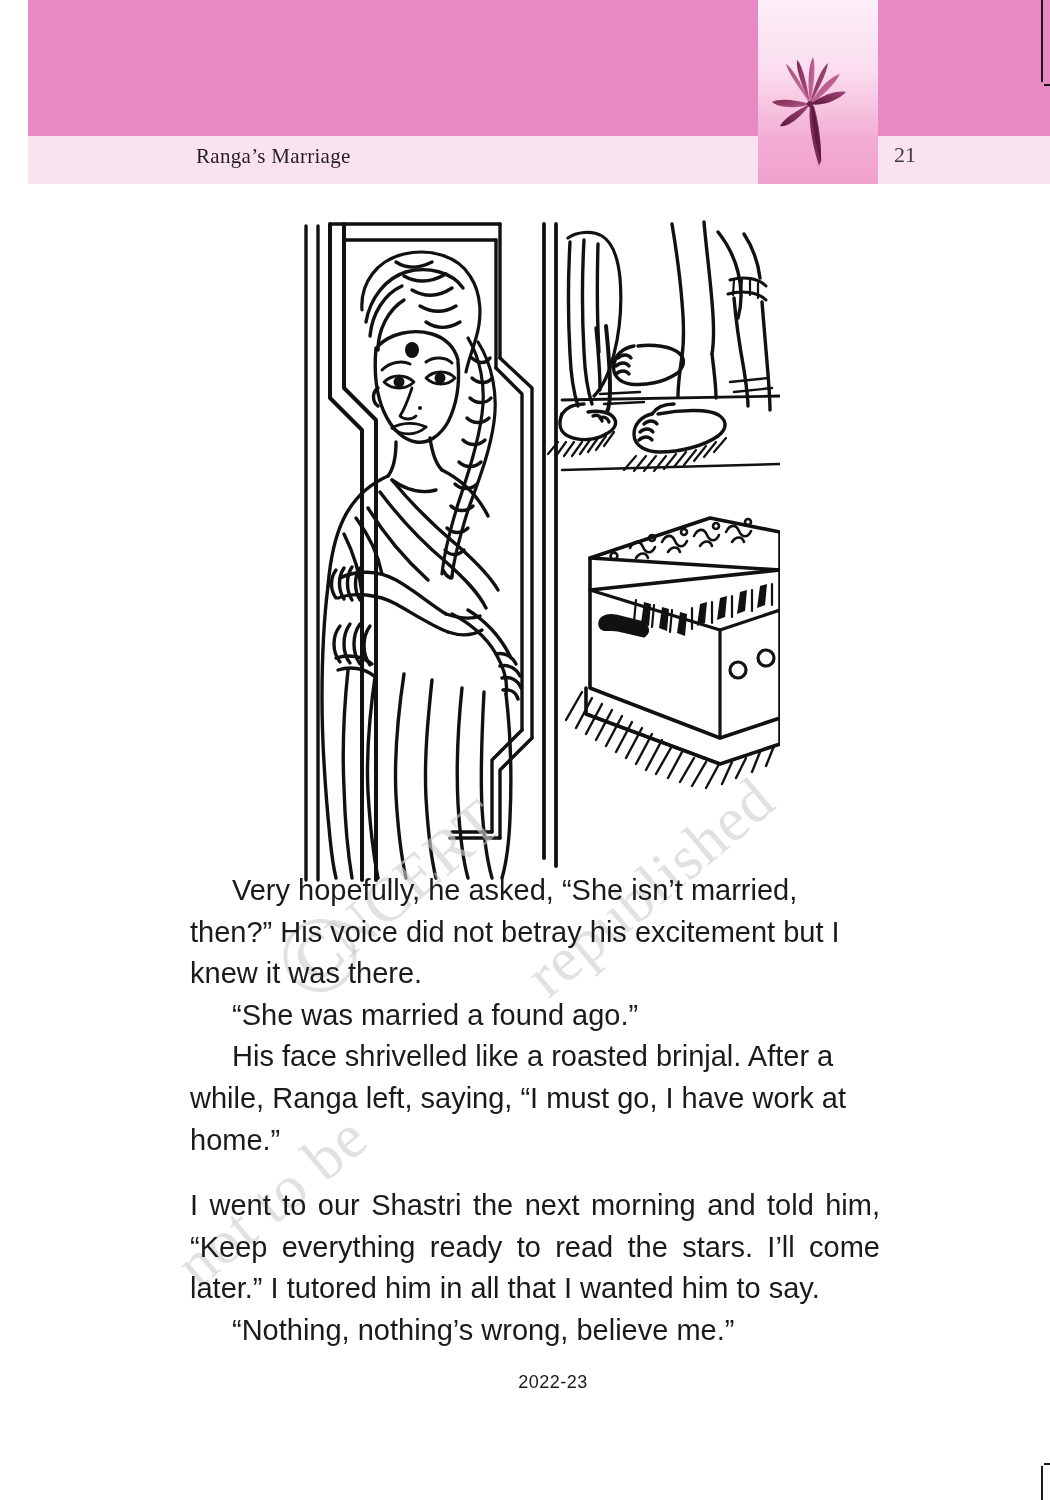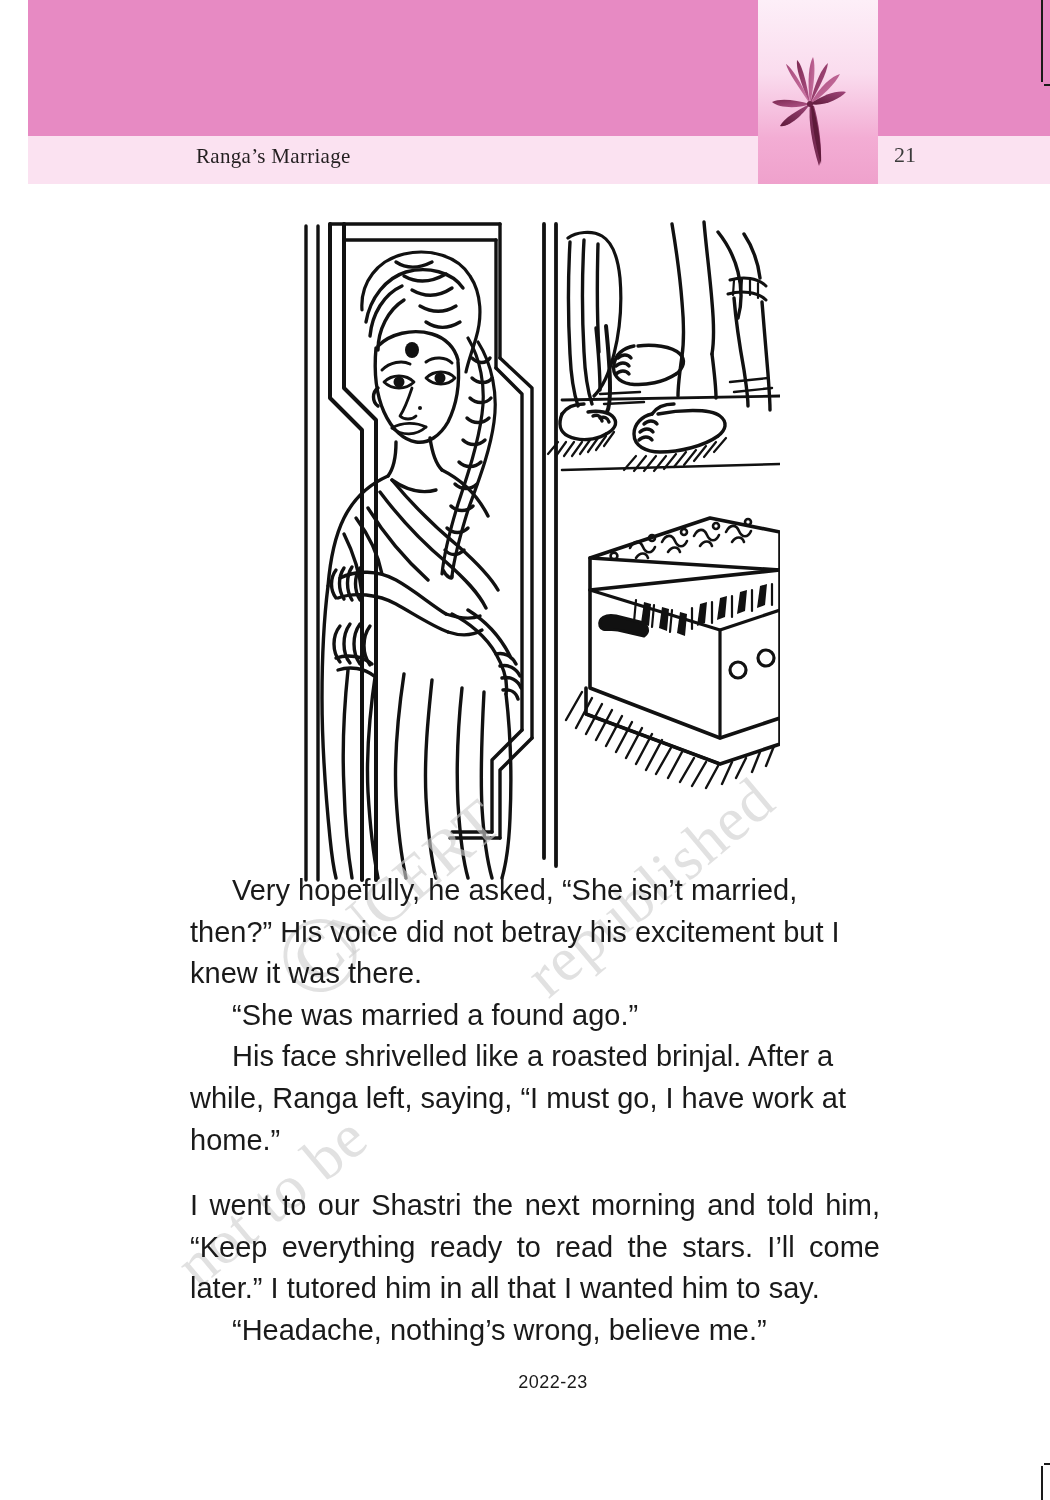--- a/index.html
+++ b/index.html
@@ -553,18 +553,18 @@
     <div class="wm-text wm-notto">not to be</div>
     <div class="wm-text wm-republished">republished</div>
   </div>
 
   <div class="body-text">
     <p class="indent">Very hopefully, he asked, “She isn’t married, then?” His voice did not betray his excitement but I knew it was there.</p>
     <p class="indent">“She was married a found ago.”</p>
     <p class="indent">His face shrivelled like a roasted brinjal. After a while, Ranga left, saying, “I must go, I have work at home.”</p>
     <div class="para-gap"></div>
     <p class="justified">I went to our Shastri the next morning and told him, “Keep everything ready to read the stars. I’ll come later.” I tutored him in all that I wanted him to say.</p>
-    <p class="indent">“Headache, nothing’s wrong, believe me.”</p>
+    <p class="indent">“Nothing, nothing’s wrong, believe me.”</p>
   </div>
 
   <div class="footer">2022-23</div>
 
 </div>
 
 </body></html>

